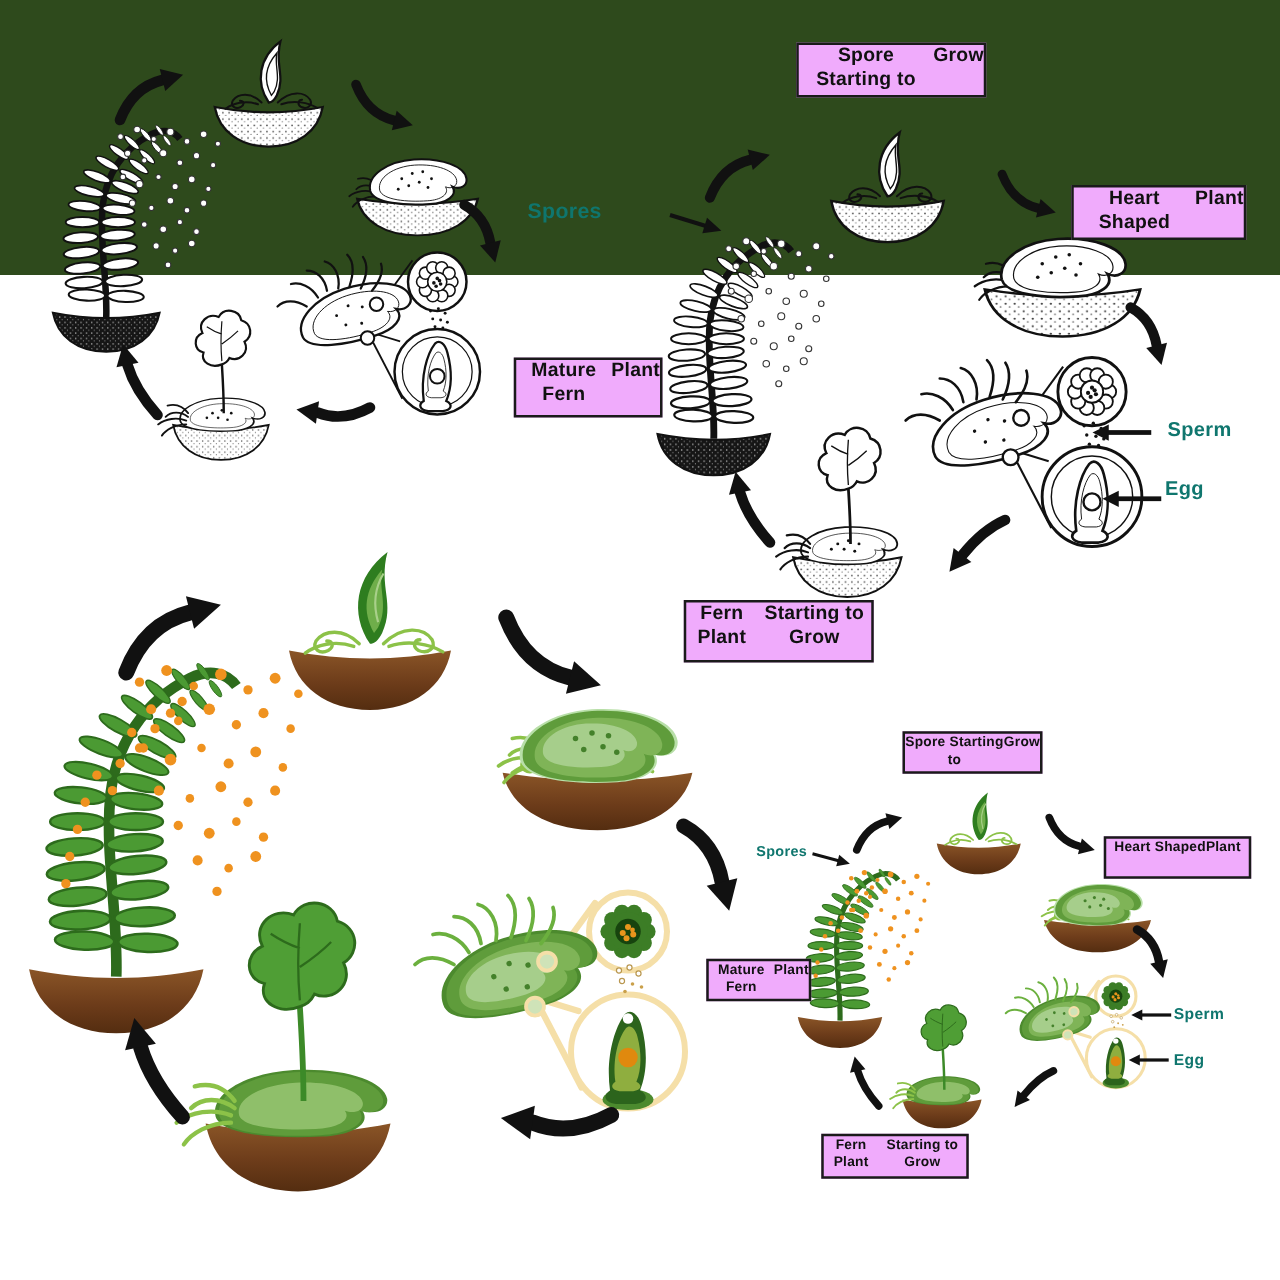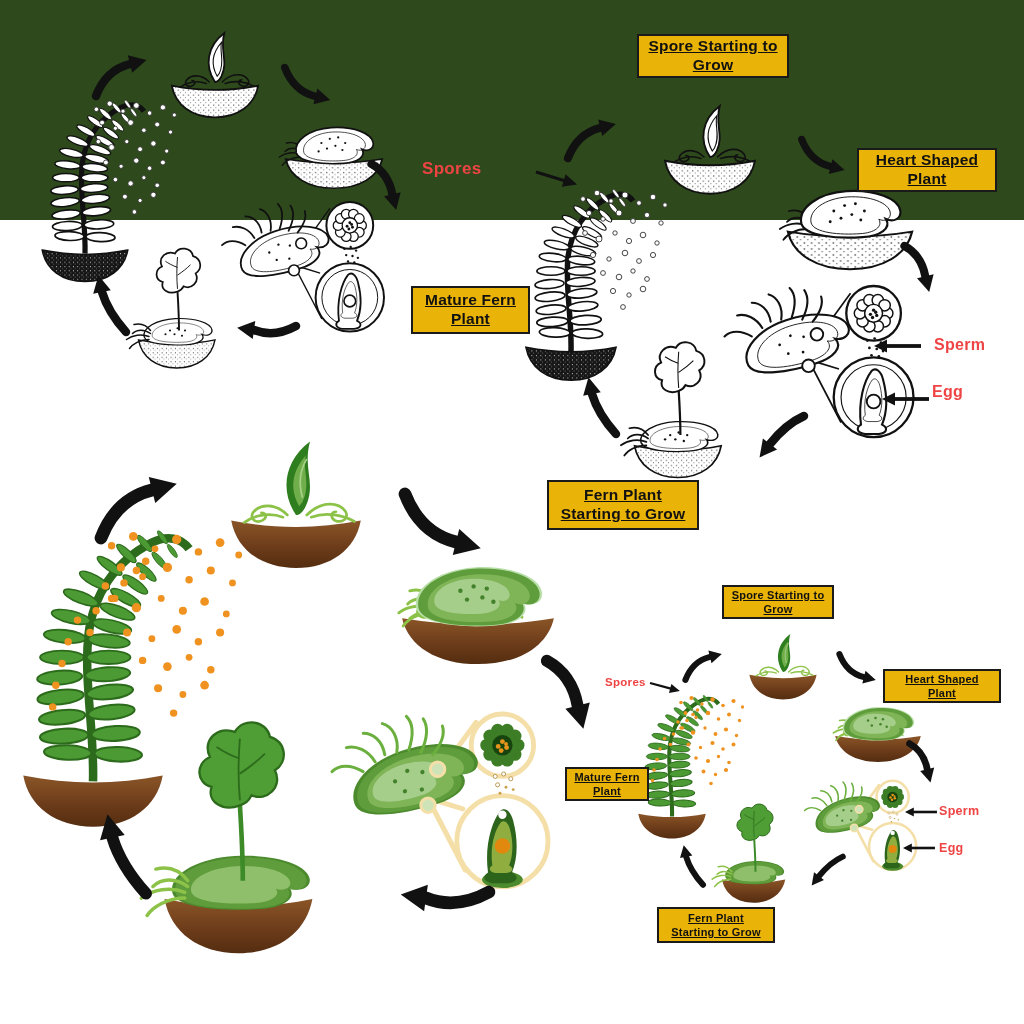--- a/index.html
+++ b/index.html
@@ -1,25 +1,25 @@
 <!DOCTYPE html>
 <html><head>
 <meta charset="utf-8">
 <style>
   html,body{margin:0;padding:0;background:#ffffff;font-family:"Liberation Sans",sans-serif;}
   .canvas{position:relative;width:1024px;height:1024px;overflow:hidden;background:#ffffff;}
   .band{position:absolute;left:0;top:0;width:1024px;height:220px;background:#2e4a1c;}
   svg.scene{position:absolute;left:0;top:0;}
-  .lblbox{position:absolute;background:#eab308;border:2.5px solid #1a1a1a;color:#111;
-          font-weight:bold;text-align:center;display:flex;flex-direction:column;
-          justify-content:center;line-height:1.2;box-sizing:border-box;letter-spacing:.2px;text-decoration:underline;}
+  .lblbox{position:absolute;background:#f0abfc;border:2.5px solid #1a1a1a;color:#111;
+          font-weight:bold;text-align:center;display:flex;flex-direction:row;
+          justify-content:center;line-height:1.2;box-sizing:border-box;letter-spacing:.2px;}
   .lblbox span{display:block;}
   .big{font-size:15.5px;}
   .small{font-size:11px;border-width:2px;line-height:1.3;}
-  .freelbl{position:absolute;color:#ef4444;font-weight:bold;letter-spacing:.3px;white-space:nowrap;}
+  .freelbl{position:absolute;color:#0f766e;font-weight:bold;letter-spacing:.3px;white-space:nowrap;}
   .fl-big{font-size:17px;}
   .fl-med{font-size:16px;}
   .fl-small{font-size:11.5px;}
 </style>
 </head>
 <body>
 
 <div class="canvas">
   <div class="band"></div>
 

